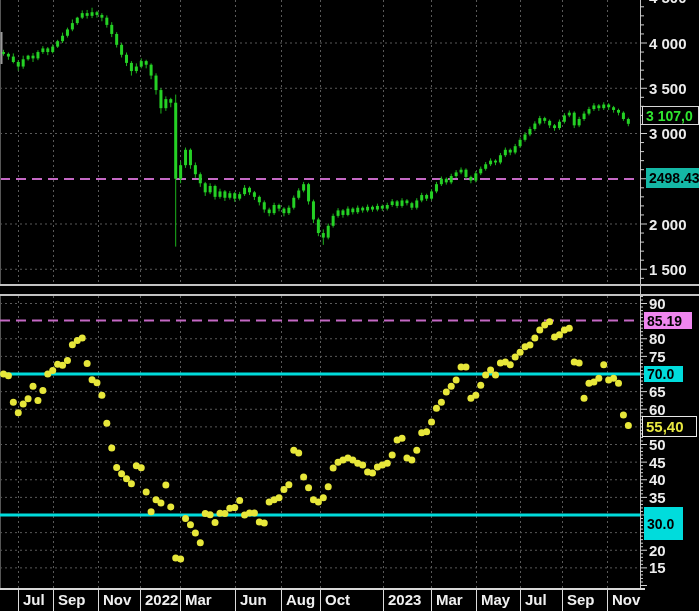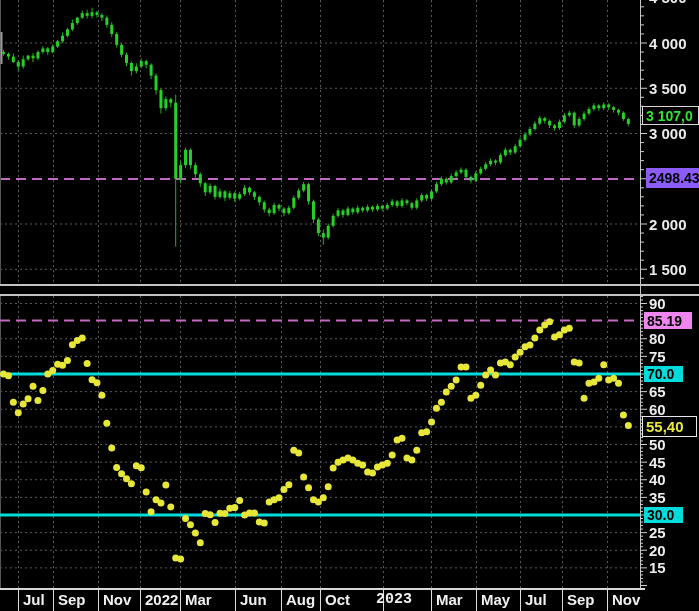--- a/index.html
+++ b/index.html
@@ -6,26 +6,26 @@
   #app{position:relative;width:699px;height:611px;background:#000;overflow:hidden;
        font-family:"Liberation Sans",sans-serif;padding-left:28px;}
   .panel{position:absolute;left:0;}
   svg{display:block;}
   .sep-line{position:absolute;left:0;width:699px;height:2px;background:#c3c3c3;z-index:3;}
   #axis-gap-line{position:absolute;left:640px;top:284px;width:1px;height:12px;background:#c3c3c3;z-index:3;}
   .badge{position:absolute;box-sizing:border-box;font-weight:bold;font-size:14px;
          display:flex;align-items:center;overflow:hidden;white-space:nowrap;z-index:6;padding-left:3px;}
   #badge-last-price{left:642px;top:106px;width:57px;height:19px;background:#000;
                     border:1px solid #d6d6d6;color:#2fe62f;}
-  #badge-price-level{left:646px;top:168px;width:53px;height:20px;background:#8b5cf6;color:#000;}
+  #badge-price-level{left:646px;top:168px;width:53px;height:20px;background:#14b8a6;color:#000;}
   #badge-rsi-upper{left:644px;top:312px;width:48px;height:17px;background:#ef86ef;color:#000;}
   #badge-rsi-ob{left:644px;top:366px;width:39px;height:16px;background:#00dcdc;color:#000;}
   #badge-rsi-last{left:642px;top:416px;width:55px;height:21px;background:#000;
                   border:1px solid #e8e8e8;color:#e8e840;font-size:15px;}
-  #badge-rsi-os{left:644px;top:507px;width:39px;height:16px;background:#00dcdc;color:#000;}
+  #badge-rsi-os{left:644px;top:507px;width:39px;height:33px;background:#00dcdc;color:#000;}
   #strip-topline{position:absolute;left:0;top:588px;width:645px;height:2px;background:#d8d8d8;z-index:3;}
   #month-strip{position:absolute;left:0;top:590px;width:699px;height:21px;background:#000;z-index:2;}
   .mlabel{position:absolute;top:0;height:21px;line-height:20px;color:#f0f0f0;
           font-weight:bold;font-size:15px;text-align:center;}
   .msep{position:absolute;top:0;width:1px;height:21px;background:#dcdcdc;}
 </style>
 </head>
 <body>
 
 <div id="app">
@@ -638,21 +638,21 @@
       <div class="mlabel" style="left: 145px;">2022</div>
       <div class="msep" style="left: 180px;"></div>
       <div class="mlabel" style="left: 185px;">Mar</div>
       <div class="msep" style="left: 235px;"></div>
       <div class="mlabel" style="left: 240px;">Jun</div>
       <div class="msep" style="left: 281px;"></div>
       <div class="mlabel" style="left: 286px;">Aug</div>
       <div class="msep" style="left: 320px;"></div>
       <div class="mlabel" style="left: 325px;">Oct</div>
       <div class="msep" style="left: 383px;"></div>
-      <div class="mlabel" style="left: 376px; font-family: Liberation Mono, monospace;">2023</div>
+      <div class="mlabel" style="left: 388px;">2023</div>
       <div class="msep" style="left: 431px;"></div>
       <div class="mlabel" style="left: 436px;">Mar</div>
       <div class="msep" style="left: 476px;"></div>
       <div class="mlabel" style="left: 481px;">May</div>
       <div class="msep" style="left: 520px;"></div>
       <div class="mlabel" style="left: 525px;">Jul</div>
       <div class="msep" style="left: 562px;"></div>
       <div class="mlabel" style="left: 567px;">Sep</div>
       <div class="msep" style="left: 607px;"></div>
       <div class="mlabel" style="left: 612px;">Nov</div>

